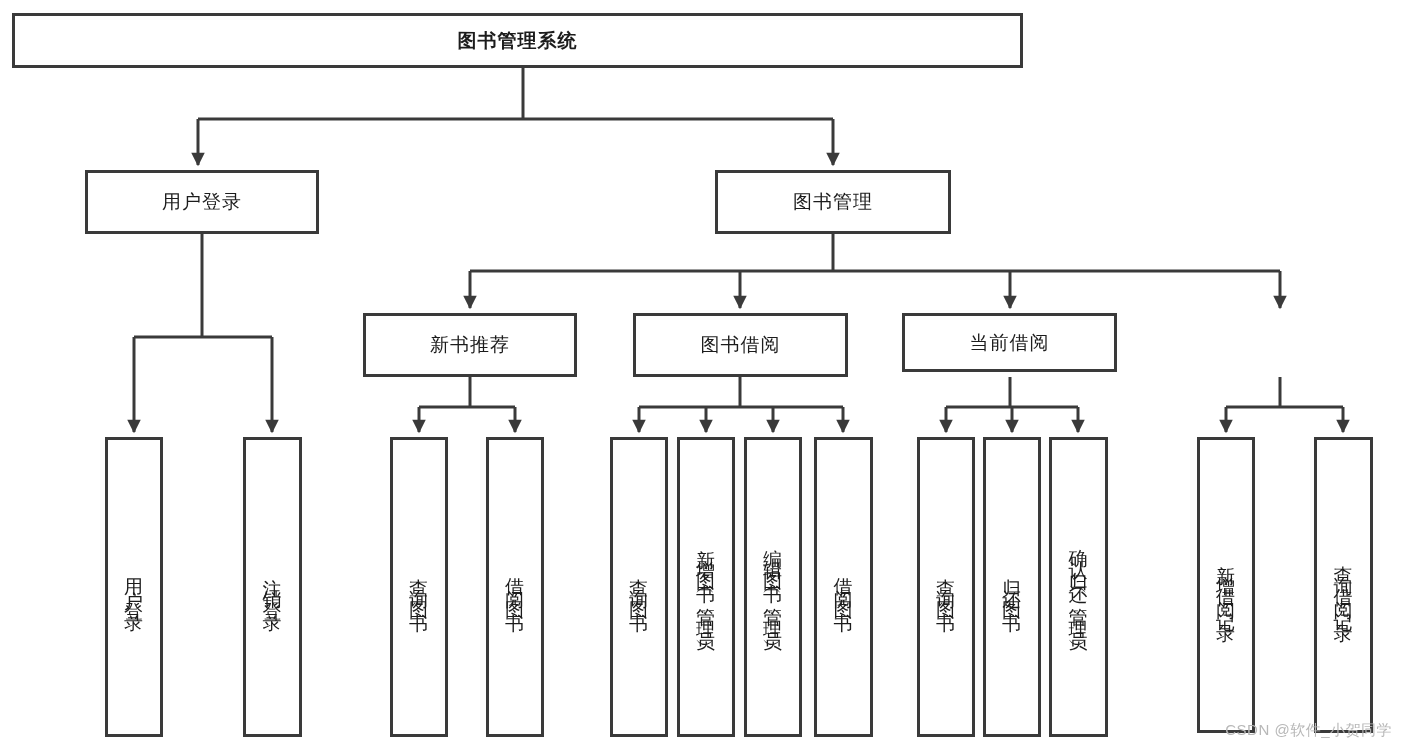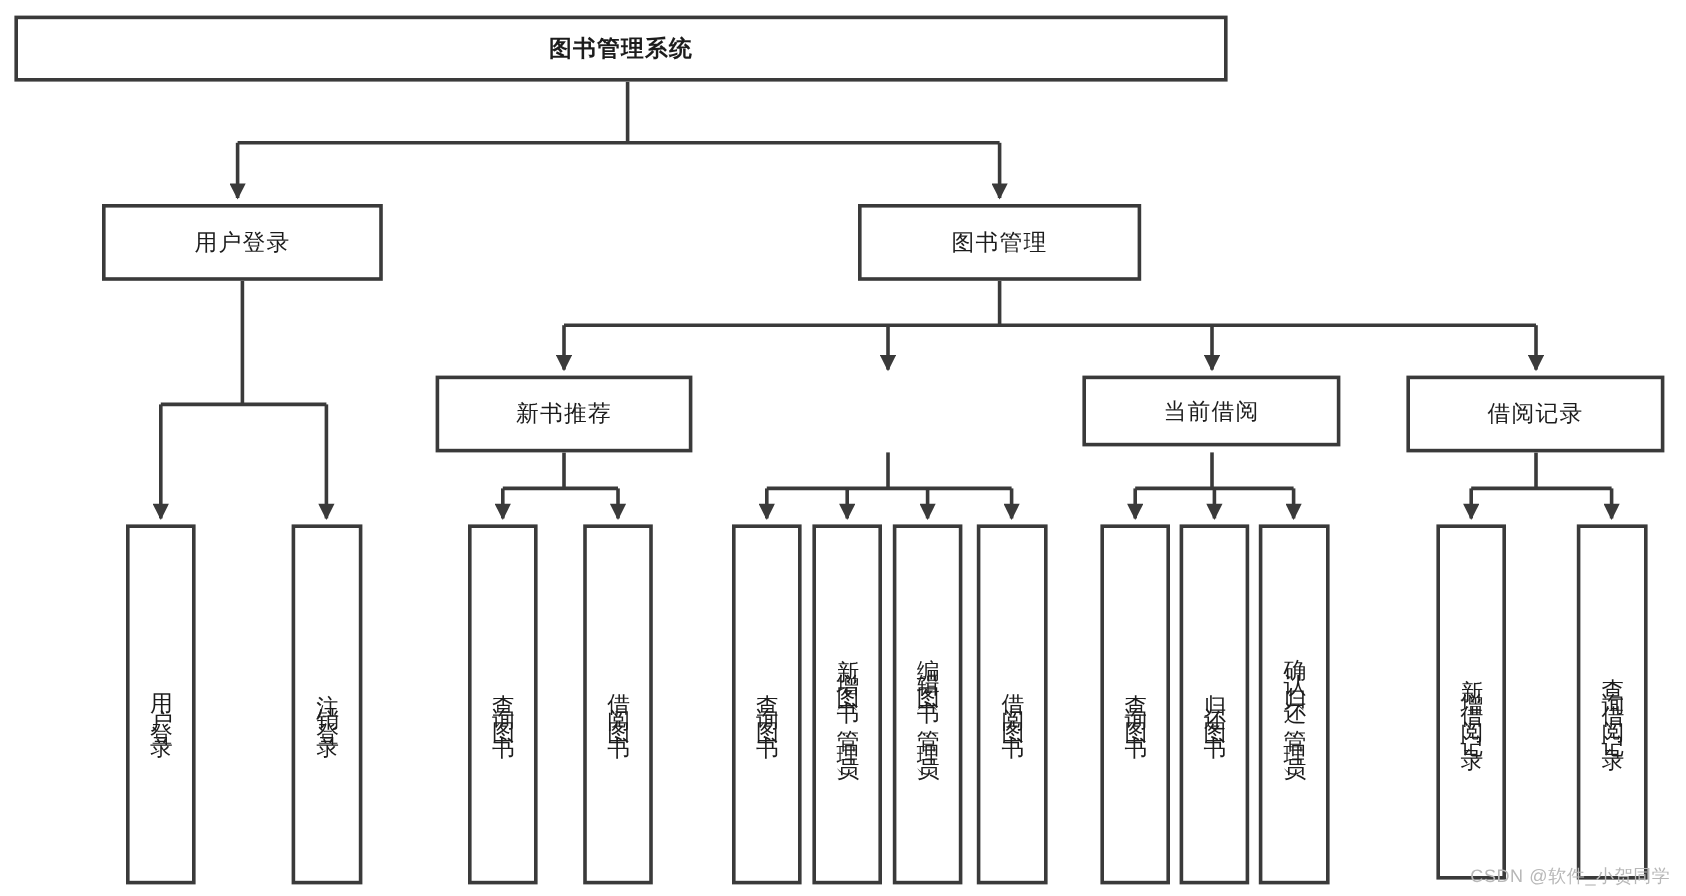--- a/index.html
+++ b/index.html
@@ -121,25 +121,25 @@
   <div class="node hbox" style="left:85px; top:170px; width:234px; height:64px;">
     <span class="lbl">用户登录</span>
   </div>
   <div class="node hbox" style="left:715px; top:170px; width:236px; height:64px;">
     <span class="lbl">图书管理</span>
   </div>
 
   <div class="node hbox" style="left:363px; top:313px; width:214px; height:64px;">
     <span class="lbl">新书推荐</span>
   </div>
+  <div class="node hbox" style="left:633px; top:313px; width:215px; height:64px;">
+    <span class="lbl">图书借阅</span>
+  </div>
   <div class="node hbox" style="left:902px; top:313px; width:215px; height:59px;">
     <span class="lbl">当前借阅</span>
-  </div>
-  <div class="node hbox" style="left:1172px; top:313px; width:215px; height:64px;">
-    <span class="lbl">借阅记录</span>
   </div>
 
   <div class="node vbox" style="left:105px; top:437px; width:58px; height:300px;">
     <span class="vlbl">用户登录</span>
   </div>
   <div class="node vbox" style="left:243px; top:437px; width:59px; height:300px;">
     <span class="vlbl">注销登录</span>
   </div>
 
   <div class="node vbox" style="left:390px; top:437px; width:58px; height:300px;">

